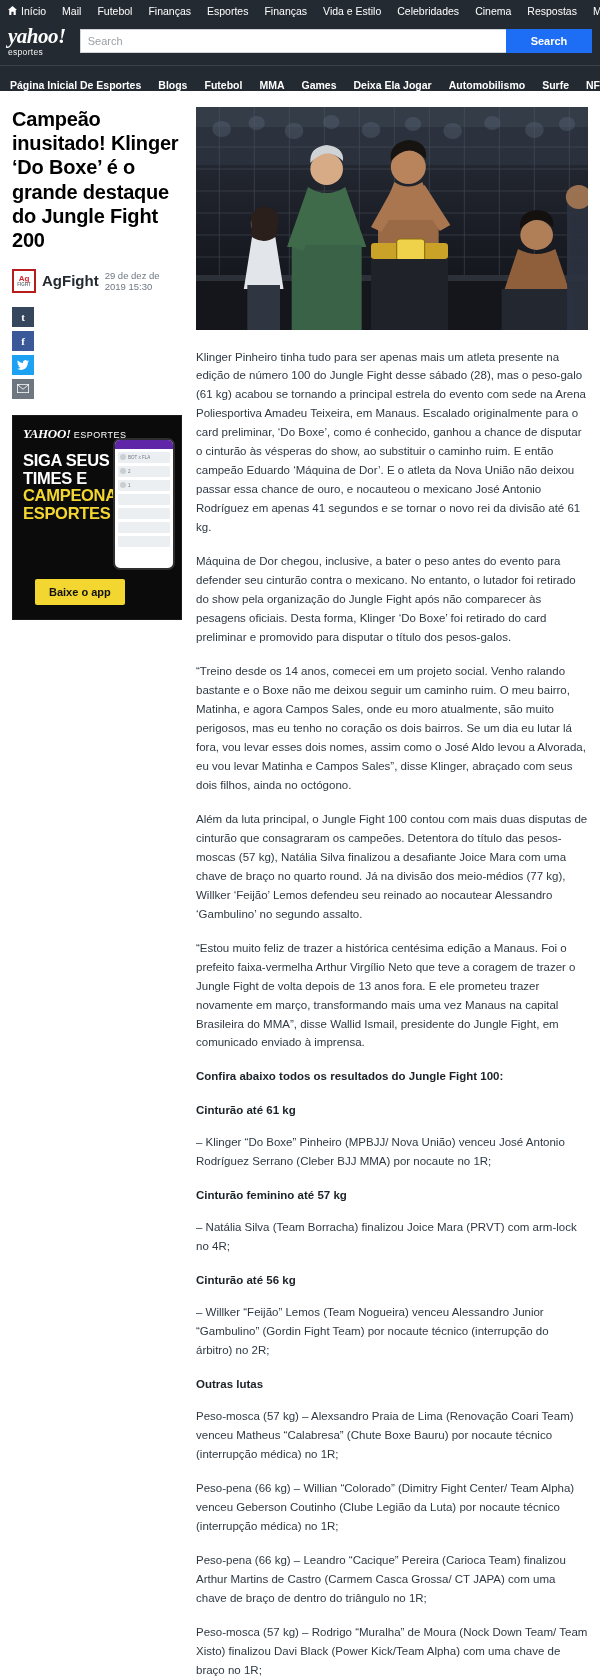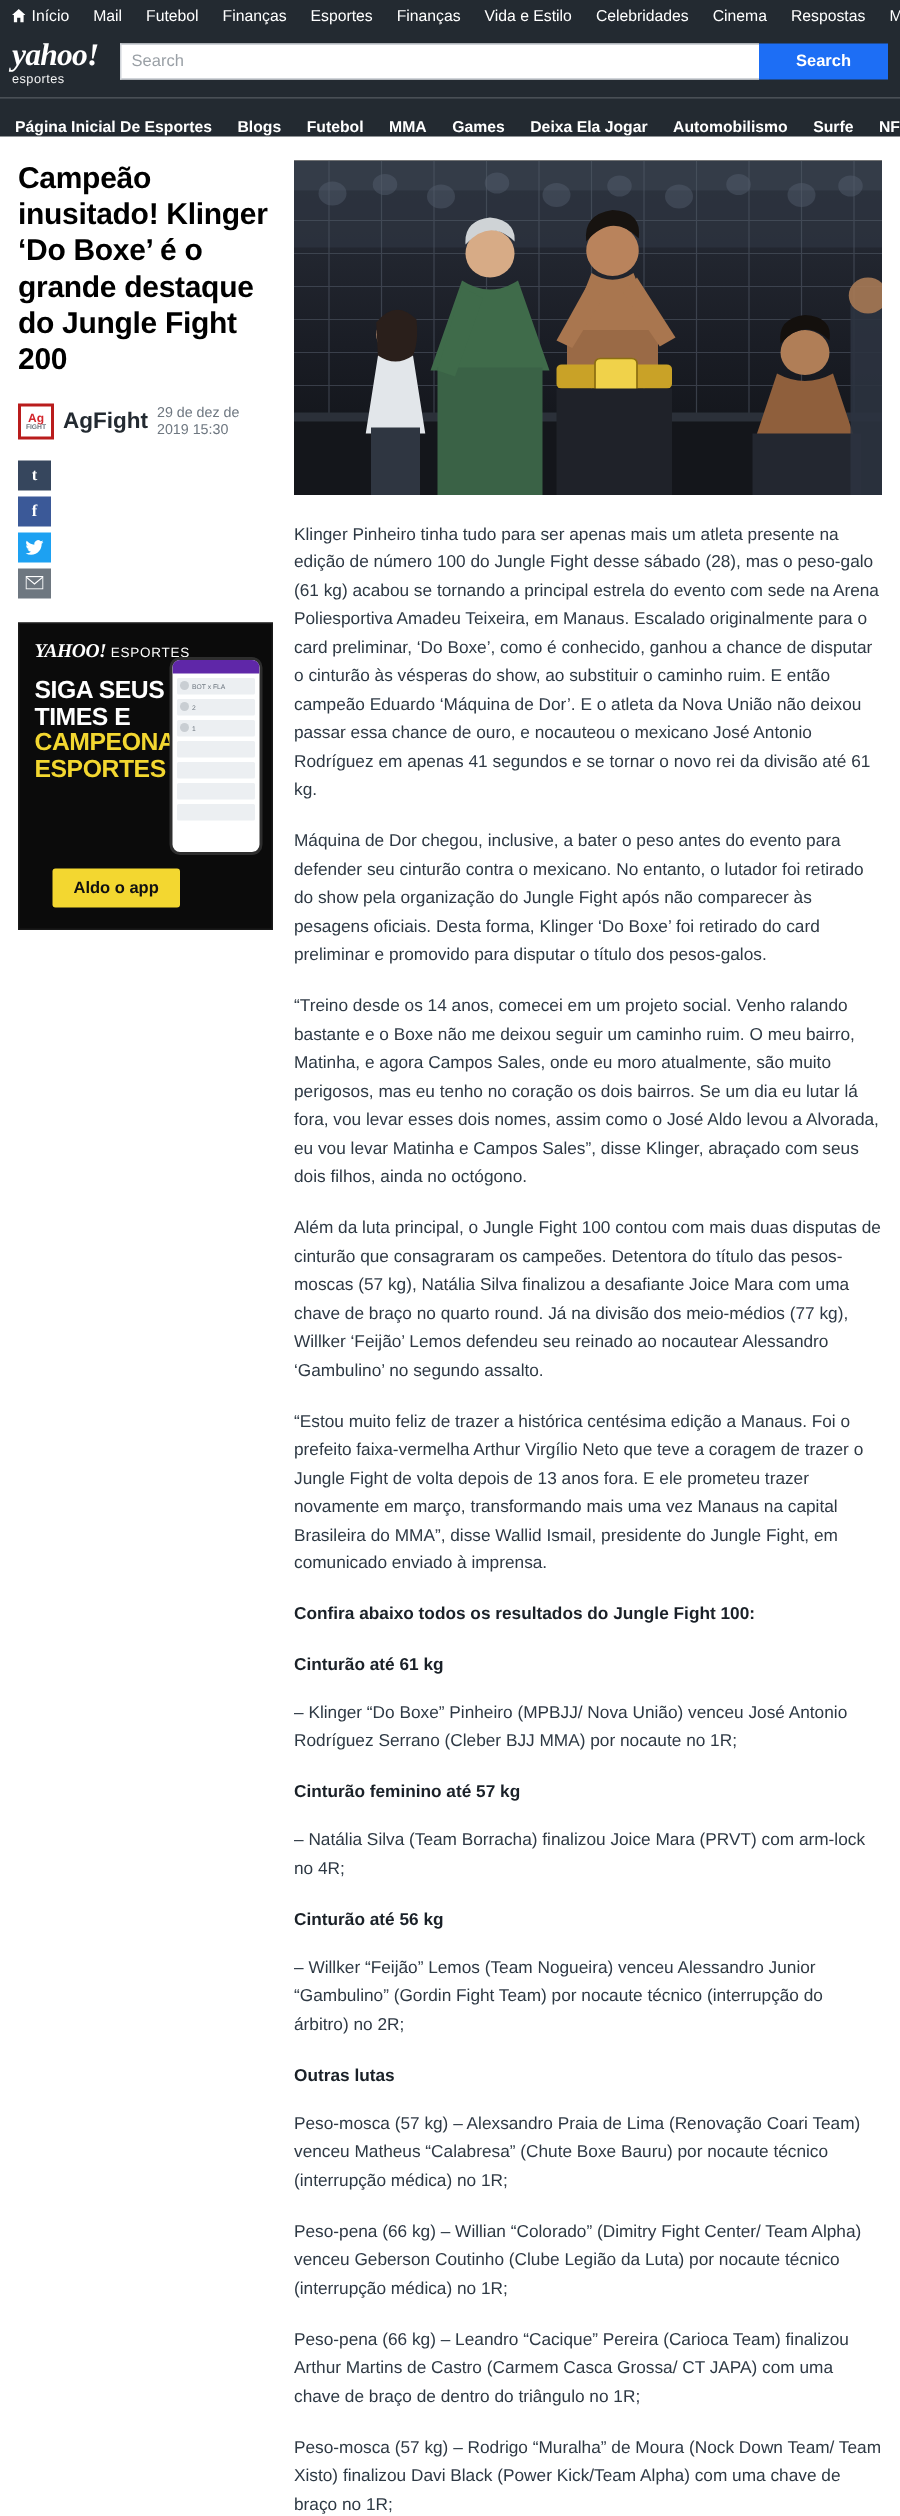--- a/index.html
+++ b/index.html
@@ -393,21 +393,21 @@
         </div>
         <div class="pp-row">
           <span class="pp-dot"></span>
           <span>1</span>
         </div>
         <div class="pp-row"></div>
         <div class="pp-row"></div>
         <div class="pp-row"></div>
         <div class="pp-row"></div>
       </div>
-      <div class="promo-cta">Aldo o app</div>
+      <div class="promo-cta">Baixe o app</div>
     </div>
   </div>
 
   <div class="right-col">
 
     <div class="hero">
       <svg viewBox="0 0 336 223" preserveAspectRatio="none">
         <defs>
           <linearGradient id="bg" x1="0" y1="0" x2="0" y2="1">
             <stop offset="0%" stop-color="#2a2f3a"></stop>

